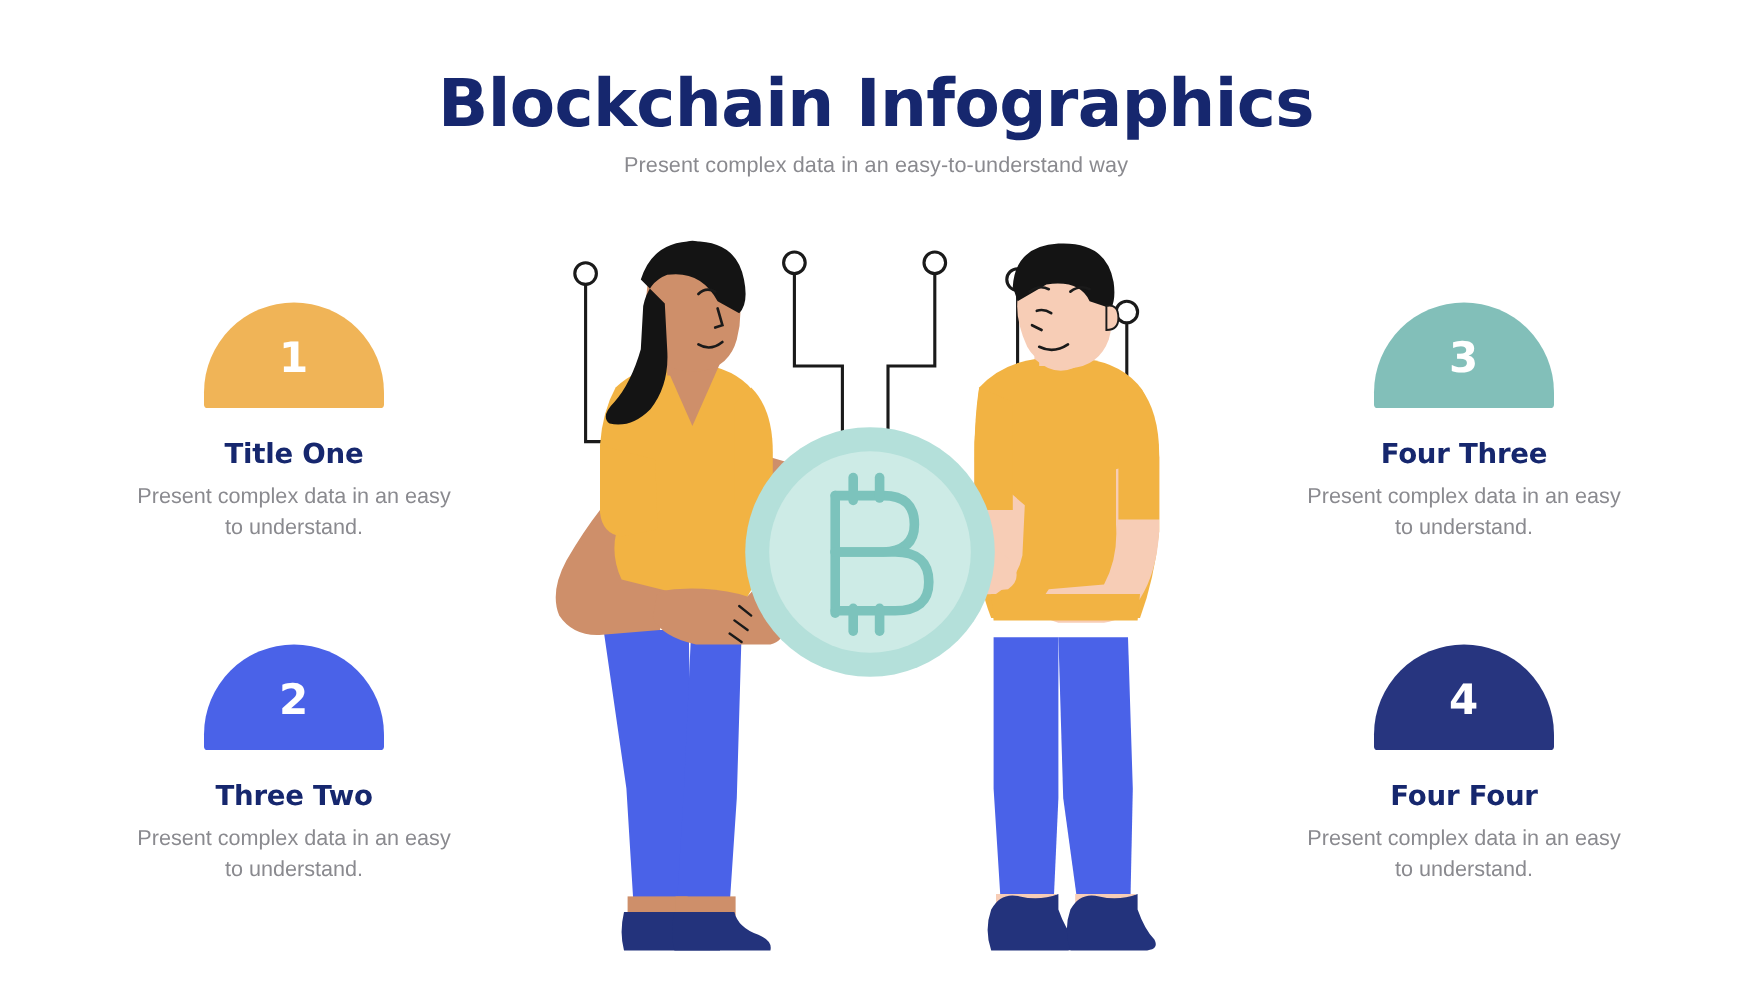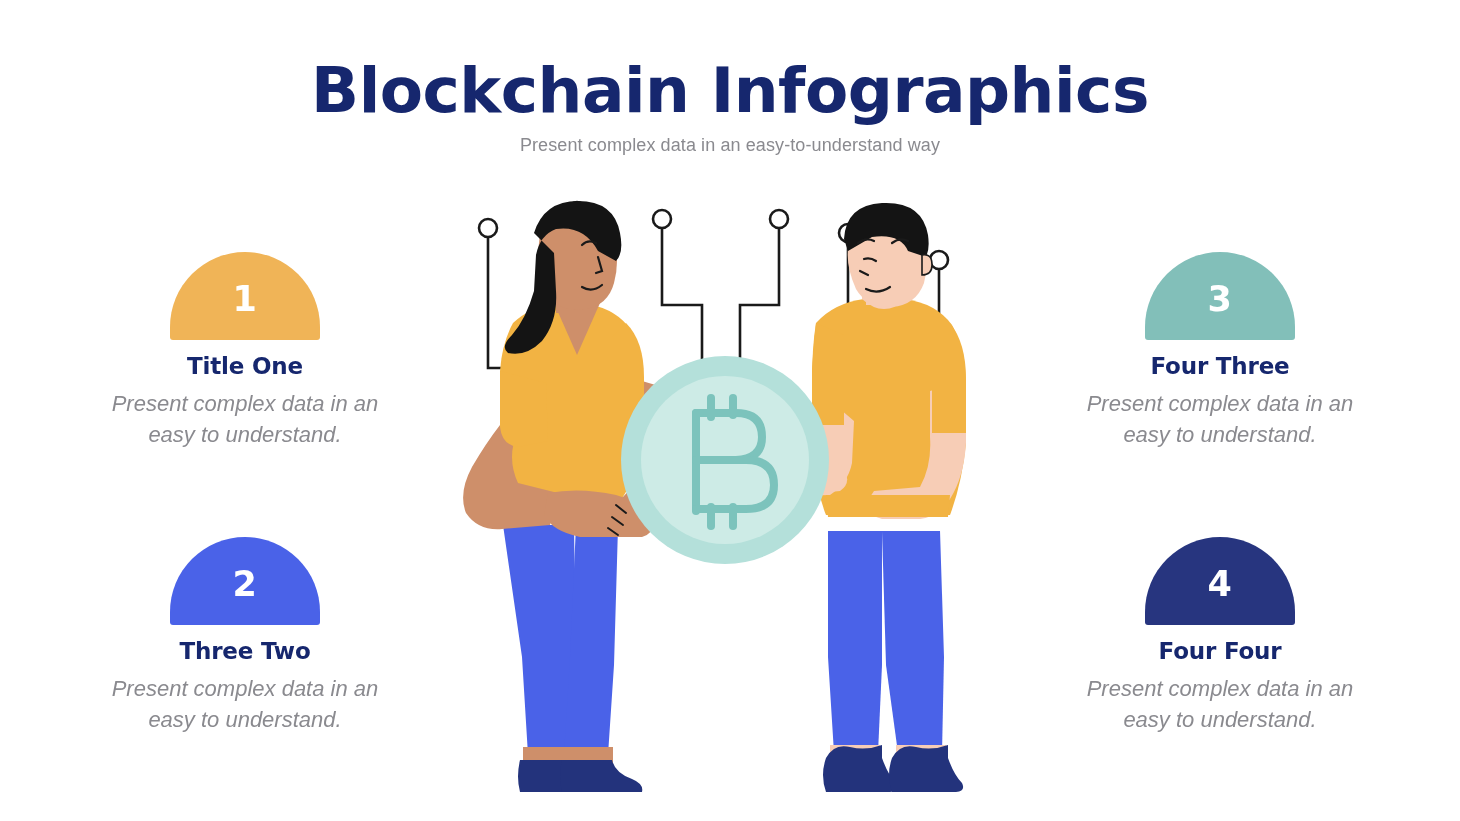--- a/index.html
+++ b/index.html
@@ -25,21 +25,21 @@
   
   .header {
     position: absolute;
     top: 58px;
     left: 0;
     width: 100%;
     text-align: center;
   }
   .main-title {
     margin: 0;
-    font-size: 63px;
+    font-size: 55px;
     font-weight: bold;
     letter-spacing: -0.5px;
     color: #16276E;
     line-height: 1.05;
     font-family: "DejaVu Sans", sans-serif;
   }
   .subtitle {
     margin: 11px 0 0 0;
     font-size: 18px;
     font-weight: normal;
@@ -78,35 +78,34 @@
     color: #ffffff;
     font-size: 35px;
     font-weight: bold;
     font-family: "DejaVu Sans", sans-serif;
     line-height: 1;
     margin-top: 6px;
     letter-spacing: 0.5px;
   }
 
   .item-title {
-    margin: 13px 0 0 0;
+    margin: 26px 0 0 0;
     font-size: 23px;
     font-weight: bold;
     color: #16276E;
     font-family: "DejaVu Sans", sans-serif;
     letter-spacing: -0.2px;
   }
   .item-desc {
     margin: 9px auto 0 auto;
     width: 268px;
-    font-size: 22px;
+    font-size: 18px;
     line-height: 1.42;
     color: #8A8A8F;
     font-family: "Liberation Sans", sans-serif;
-    font-style: italic;
   }
 
   
   .illustration {
     position: absolute;
     left: 430px;
     top: 195px;
     width: 600px;
     height: 610px;
   }

